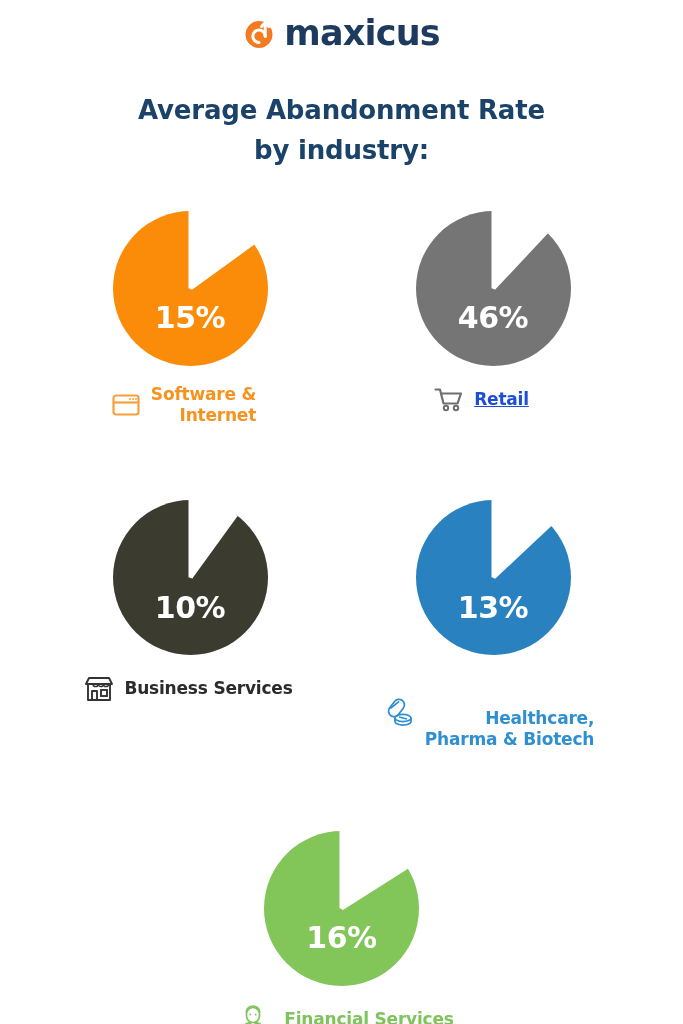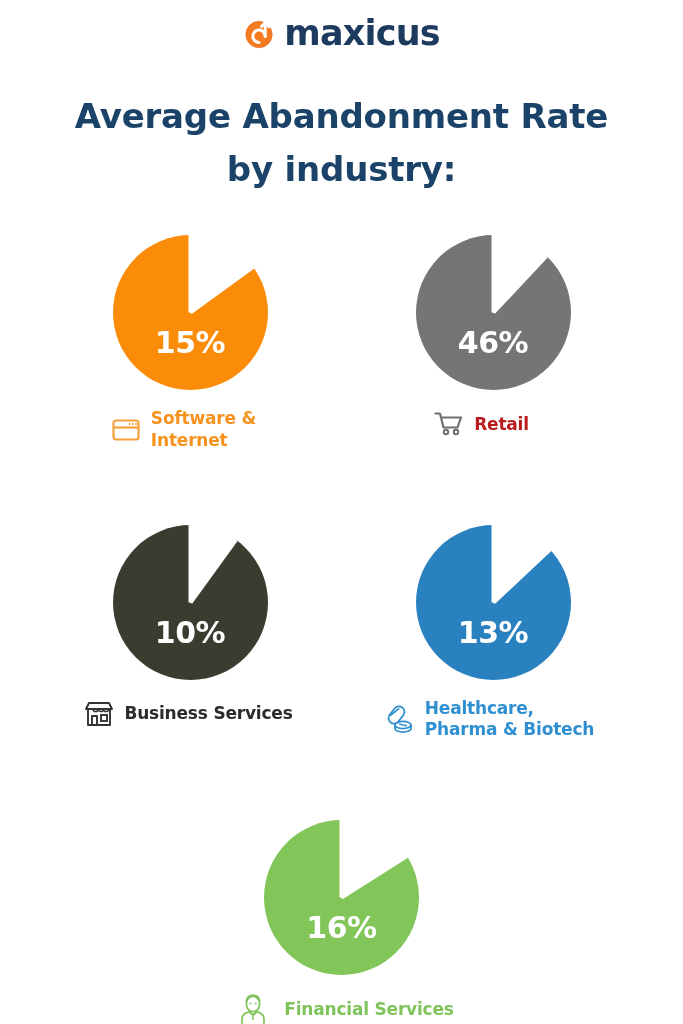--- a/index.html
+++ b/index.html
@@ -44,21 +44,21 @@
     letter-spacing: -0.8px;
     line-height: 1;
     position: relative;
     font-family: "DejaVu Sans", sans-serif;
   }
 
   
   .title {
     text-align: center;
     color: #1b4268;
-    font-size: 34px;
+    font-size: 26px;
     font-weight: 700;
     line-height: 1.55;
     letter-spacing: -0.2px;
     margin-top: 42px;
     padding: 0 60px;
     font-family: "DejaVu Sans", sans-serif;
   }
 
   
   .charts {
@@ -122,21 +122,21 @@
     align-items: center;
     justify-content: center;
   }
   .legend-text {
     font-size: 17px;
     font-weight: 700;
     line-height: 1.25;
     letter-spacing: -0.2px;
     font-family: "DejaVu Sans", sans-serif;
   }
-  .legend.two-line .legend-text { max-width: 180px; }
+  .legend.two-line .legend-text { max-width: 180px; text-align: right; }
 
   
   .cell-software .legend { margin-left: -14px; }
   .cell-retail   .legend { margin-left: -24px; }
   .cell-business .legend { margin-left: -4px; }
   .cell-health   .legend { margin-left: -8px; }
   .cell-finance  .legend { margin-left: 8px; }
 </style>
 </head>
 <body>
@@ -203,21 +203,21 @@
         <div class="pie-label">46%</div>
       </div>
       <div class="legend">
         <span class="legend-icon">
           <svg width="30" height="26" viewBox="0 0 30 26">
             <path d="M1.5 2.5 H6 L9.5 16.5 H23.5 L27 6.5 H7.2" fill="none" stroke="#6f6f6f" stroke-width="2.2" stroke-linecap="round" stroke-linejoin="round"></path>
             <circle cx="12" cy="21" r="2.2" fill="none" stroke="#6f6f6f" stroke-width="2"></circle>
             <circle cx="22" cy="21" r="2.2" fill="none" stroke="#6f6f6f" stroke-width="2"></circle>
           </svg>
         </span>
-        <span class="legend-text" style="color:#b91c1c;">Retail</span>
+        <span class="legend-text" style="color:#1d4ed8;text-decoration:underline;">Retail</span>
       </div>
     </div>
   </div>
 
   <div class="row row-2">
 
     <div class="cell cell-business">
       <div class="pie-holder">
         <div class="pie" style="background: conic-gradient(from 0deg, #ffffff 0deg 36deg, #3b3b30 36deg 360deg);">
           <svg width="155" height="155" viewBox="0 0 155 155" style="position:absolute;top:0;left:0;">
@@ -254,21 +254,21 @@
       <div class="legend two-line">
         <span class="legend-icon">
           <svg width="30" height="30" viewBox="0 0 30 30">
             <rect x="6" y="1.5" width="11" height="19" rx="5.5" transform="rotate(38 11.5 11)" fill="none" stroke="#2f8fd0" stroke-width="1.8"></rect>
             <line x1="5.2" y1="11.5" x2="14.2" y2="4.4" stroke="#2f8fd0" stroke-width="1.6"></line>
             <ellipse cx="18" cy="21" rx="8" ry="3.6" fill="none" stroke="#2f8fd0" stroke-width="1.8"></ellipse>
             <path d="M10 21 V24.5 a8 3.6 0 0 0 16 0 V21" fill="none" stroke="#2f8fd0" stroke-width="1.8"></path>
             <line x1="14" y1="20" x2="22" y2="22" stroke="#2f8fd0" stroke-width="1.4"></line>
           </svg>
         </span>
-        <span class="legend-text" style="color:#2f8fd0;">
+        <span class="legend-text" style="color:#2f8fd0;margin-top:35px;">
           <span>Healthcare,</span><br>
           <span>Pharma &amp; Biotech</span>
         </span>
       </div>
     </div>
   </div>
 
   <div class="row row-3">
 
     <div class="cell cell-finance">

